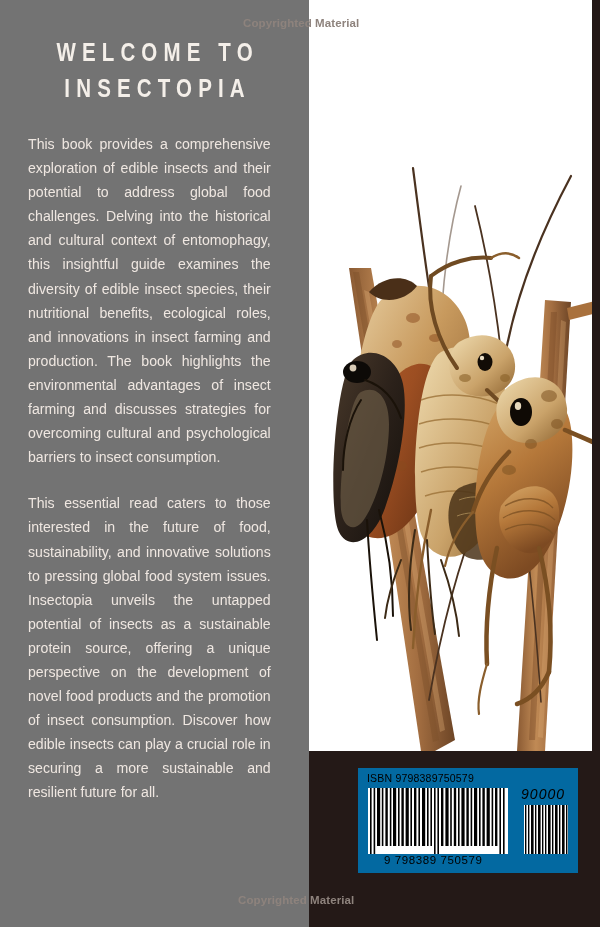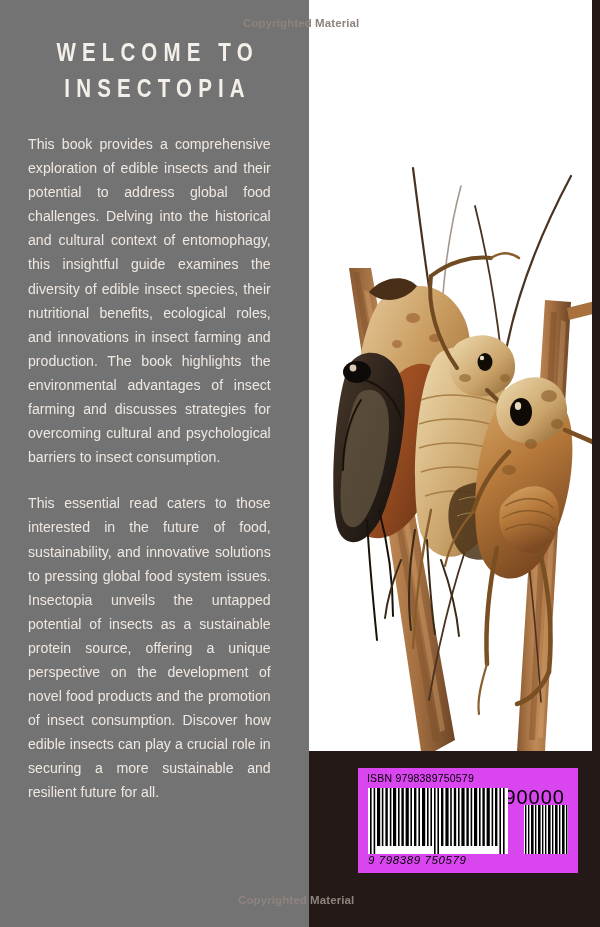--- a/index.html
+++ b/index.html
@@ -86,66 +86,66 @@
   .watermark.top { left: 243px; top: 17px; }
   .watermark.bottom { left: 238px; top: 894px; }
 
   
   .barcode-block {
     position: absolute;
     left: 358px;
     top: 768px;
     width: 220px;
     height: 105px;
-    background: #d946ef;
+    background: #0369a1;
     padding: 0;
     box-sizing: border-box;
   }
   .isbn-label {
     position: absolute;
     left: 9px;
     top: 4px;
     font-size: 10.5px;
     color: #000;
     letter-spacing: 0.2px;
     white-space: nowrap;
   }
   .addon-label {
     position: absolute;
     right: 13px;
     top: 18px;
-    font-size: 20px;
+    font-size: 14px;
     color: #000;
     letter-spacing: 1px;
+    font-style: italic;
   }
   .bars-main {
     position: absolute;
     left: 10px;
     top: 20px;
     width: 140px;
     height: 66px;
   }
   .bars-addon {
     position: absolute;
     left: 166px;
     top: 37px;
     width: 44px;
     height: 49px;
   }
   .bars-main svg, .bars-addon svg { display: block; width: 100%; height: 100%; }
   .ean-digits {
     position: absolute;
-    left: 10px;
+    left: 26px;
     top: 86px;
     width: 145px;
     font-size: 11.5px;
     color: #000;
     letter-spacing: 0.6px;
     white-space: nowrap;
-    font-style: italic;
   }
 </style>
 </head>
 <body>
 
 <div class="cover">
 
   <div class="photo-panel">
     <svg class="photo-svg" viewBox="0 0 283 751" preserveAspectRatio="xMidYMid slice">
       <defs>

